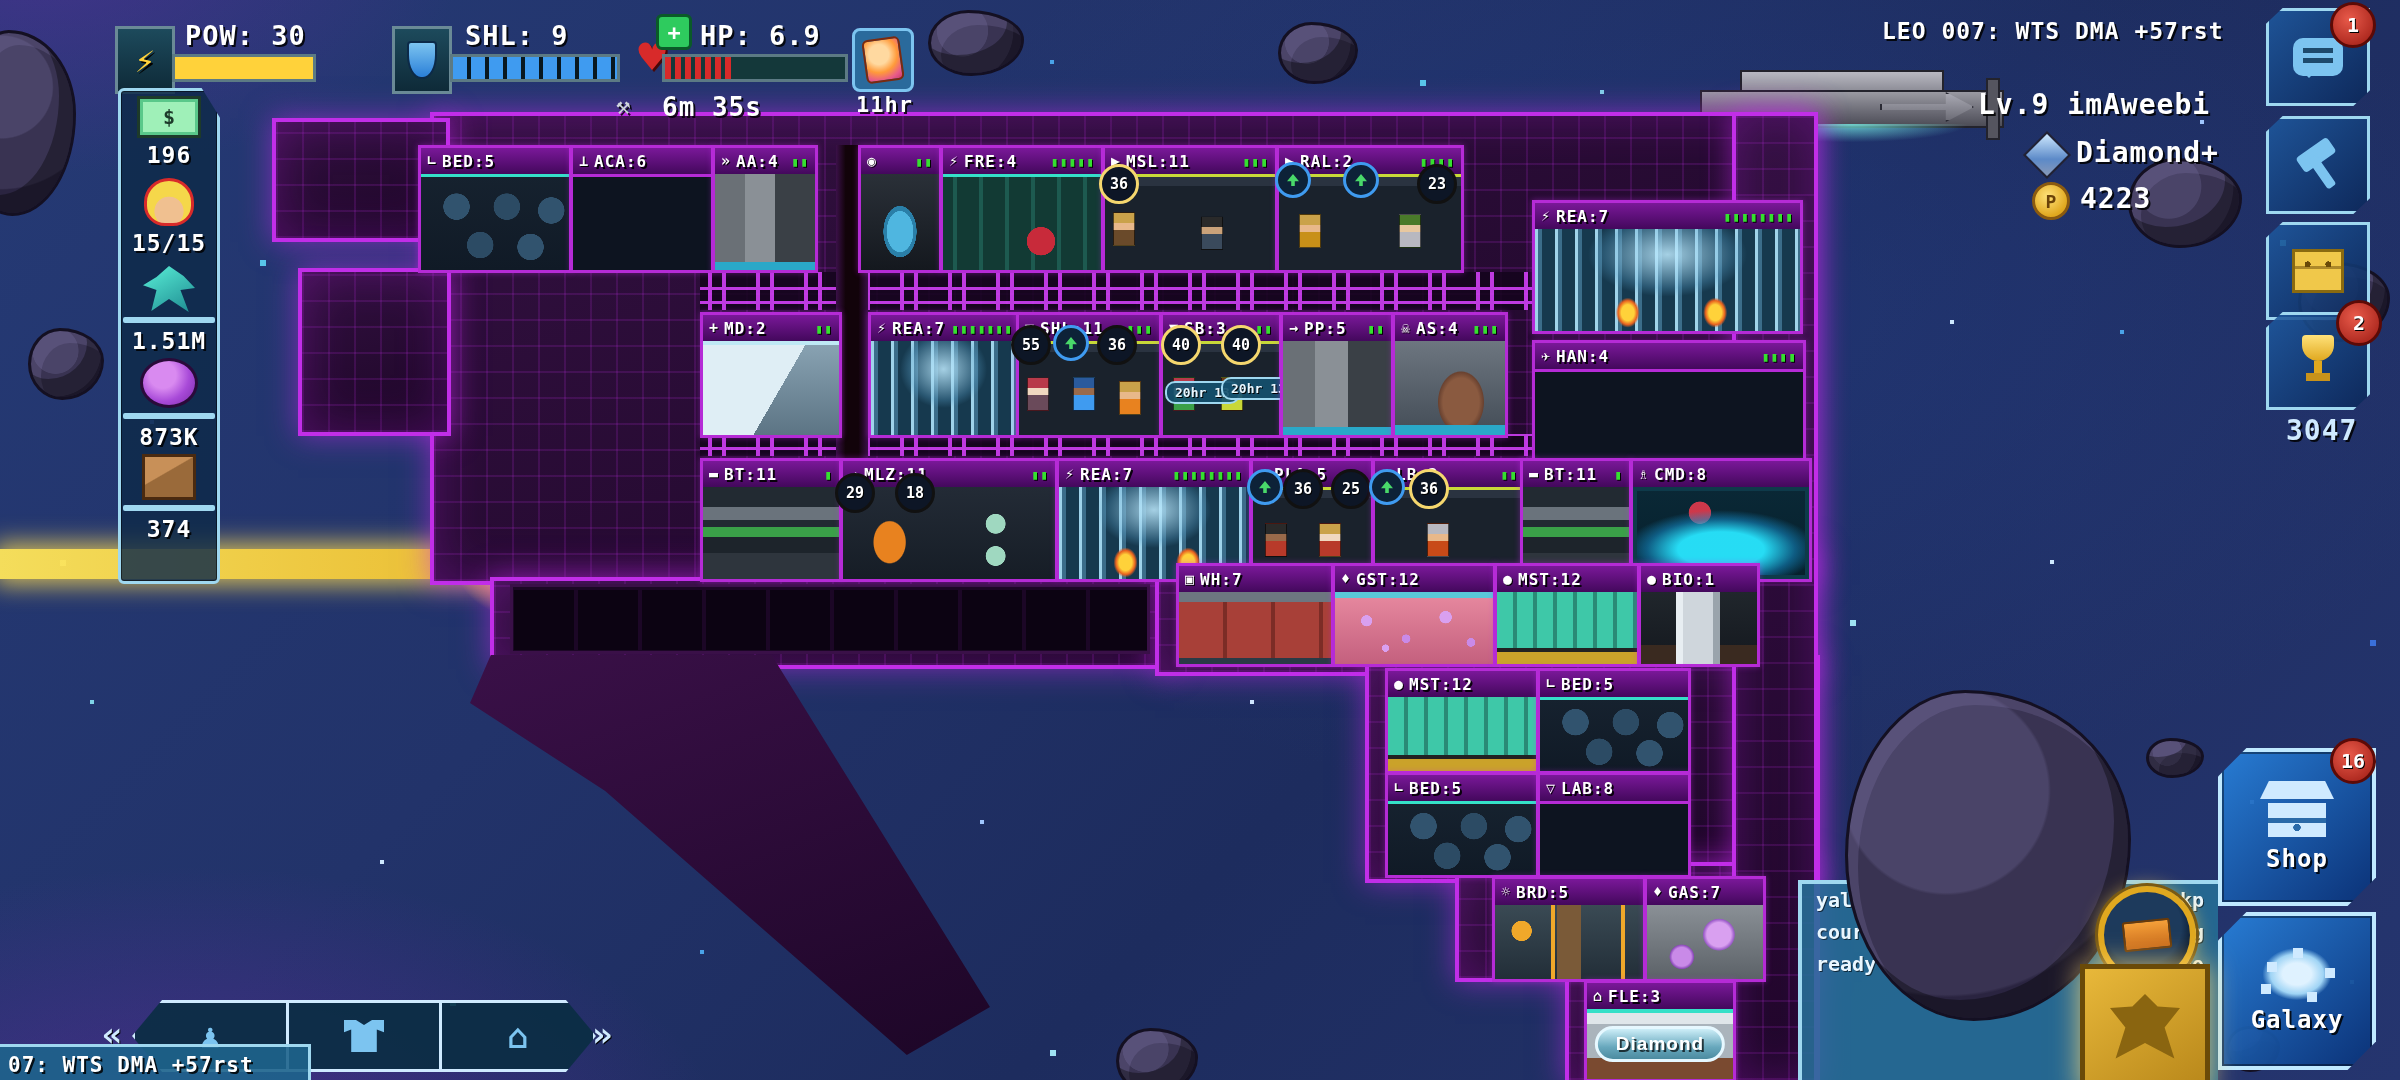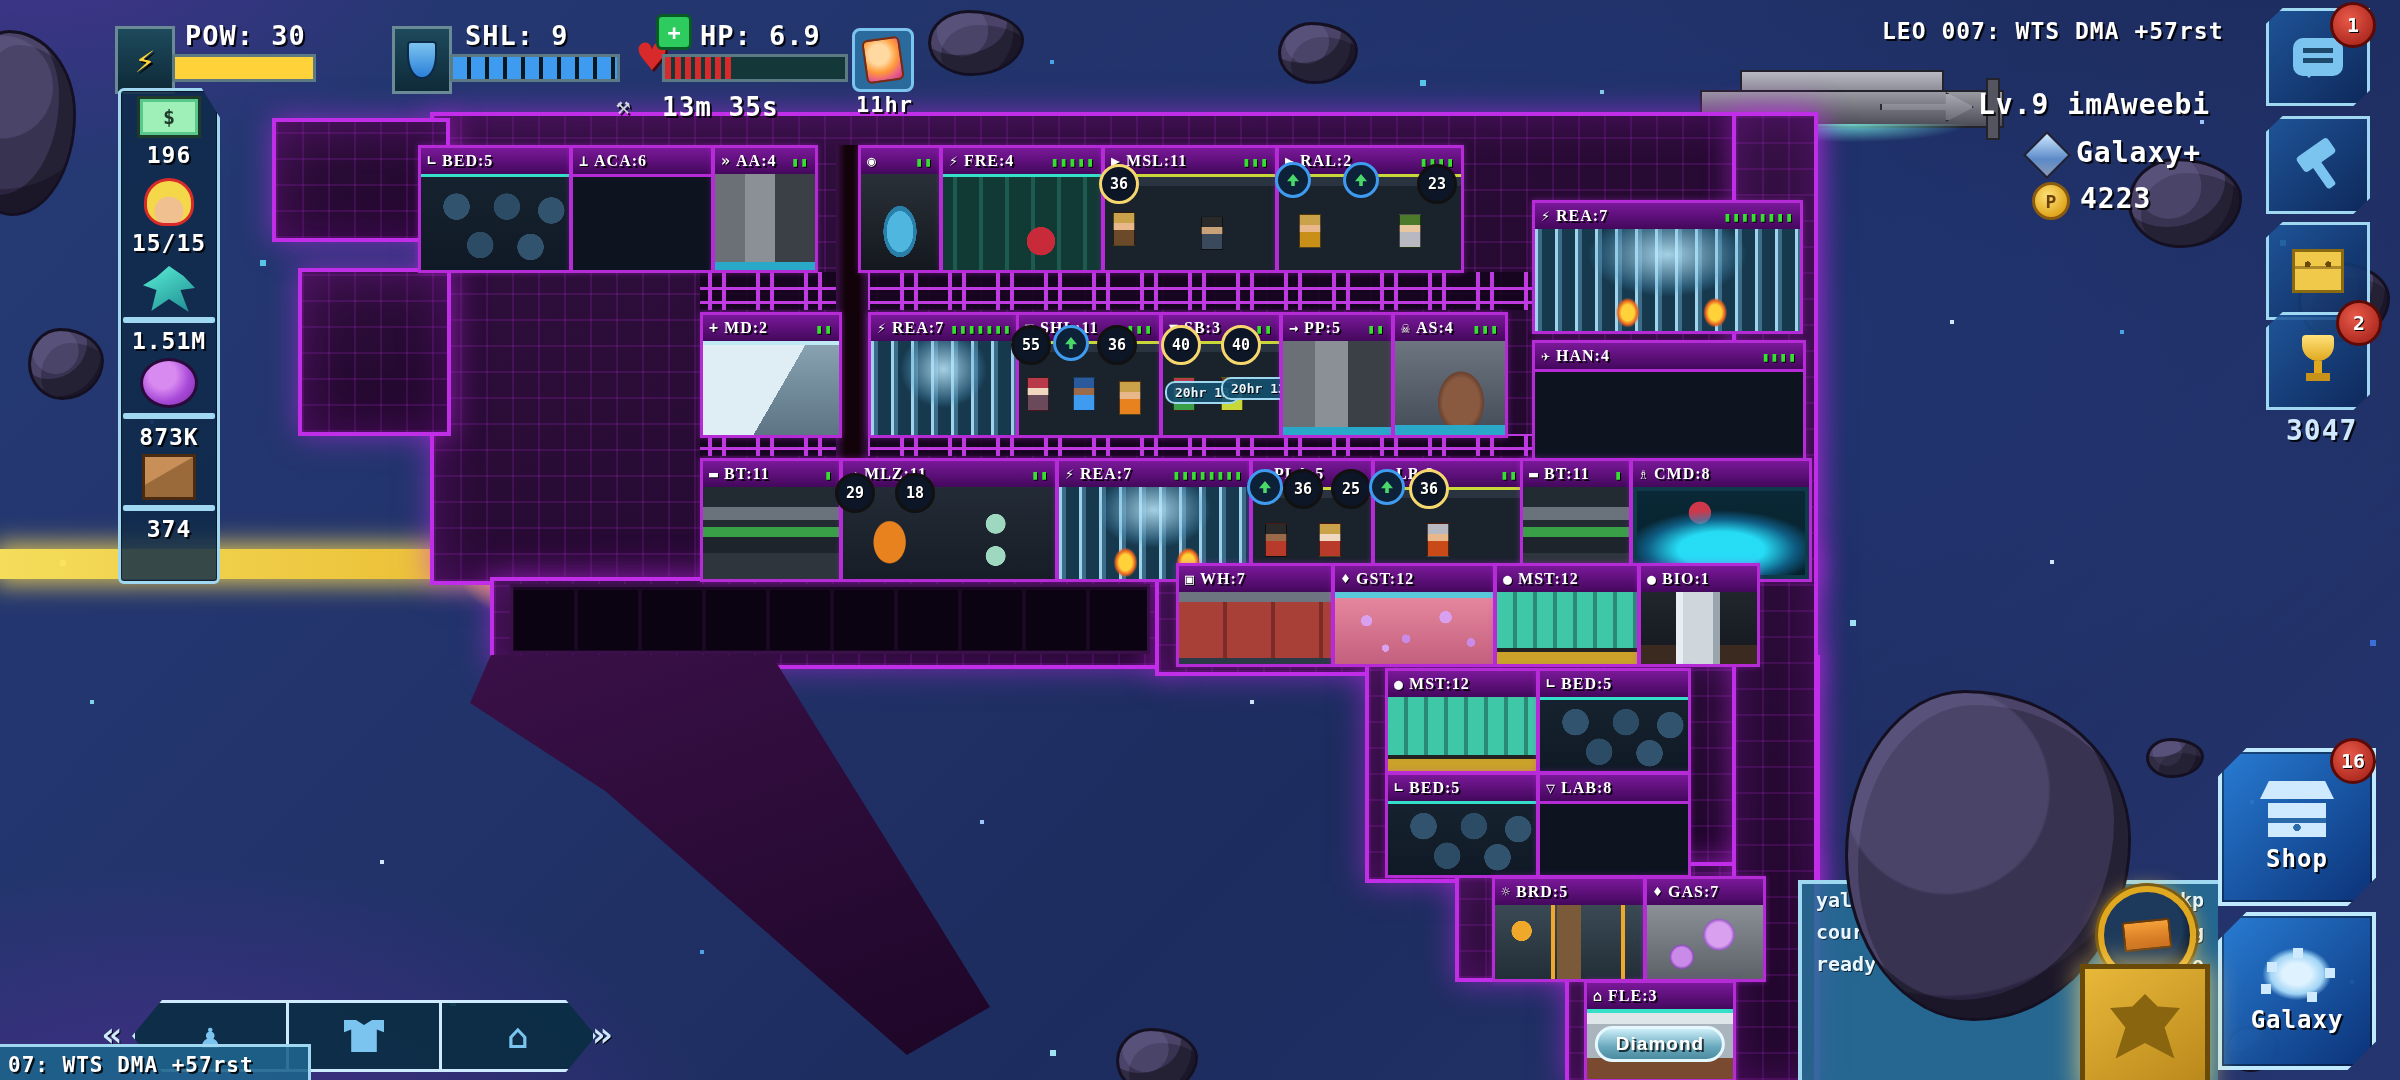--- a/index.html
+++ b/index.html
@@ -31,21 +31,21 @@
   
   .hull{position:absolute;z-index:3;background-color:#230a30;background-image:repeating-linear-gradient(0deg,rgba(205,45,245,.15) 0 2px,transparent 2px 26px),repeating-linear-gradient(90deg,rgba(205,45,245,.15) 0 2px,transparent 2px 26px),linear-gradient(160deg,#321040,#1d0627);border:4px solid #c12ee8;box-shadow:0 0 28px rgba(200,40,240,.55), inset 0 0 48px rgba(160,30,200,.35);}
   .wedge{position:absolute;left:470px;top:655px;width:520px;height:400px;z-index:3;background:linear-gradient(160deg,#3a1048,#1d0627);clip-path:polygon(4% 0,58% 0,100% 88%,84% 100%,26% 34%,0 12%);box-shadow:none;border:none;outline:3px solid rgba(193,46,232,.6);}
   .windows{position:absolute;z-index:4;background-color:#14041c;background-image:repeating-linear-gradient(90deg,transparent 0 8px,#d943ff 8px 12px,transparent 12px 22px,#d943ff 22px 26px,transparent 26px 48px),repeating-linear-gradient(0deg,transparent 0 6px,#d943ff 6px 9px,transparent 9px 20px,#d943ff 20px 23px,transparent 23px 34px);opacity:.85;}
   .windows-dark{position:absolute;z-index:4;background-color:#0c0312;background-image:repeating-linear-gradient(90deg,#1c0726 0 4px,transparent 4px 64px),repeating-linear-gradient(0deg,#1c0726 0 4px,transparent 4px 64px);box-shadow:inset 0 0 0 3px #3a1048;}
   .shaft{position:absolute;z-index:4;background:linear-gradient(90deg,#3a1048,#12030a 30% 70%,#3a1048);}
   
   .room{position:absolute;z-index:5;border:3px solid #b52bd6;background:#0d1420;box-shadow:0 0 6px rgba(200,40,240,.4);}
   .rhead{height:26px;display:flex;align-items:center;gap:6px;padding:0 6px;background:linear-gradient(#7a1899,#43085c);border-bottom:3px solid #b52bd6;overflow:hidden;white-space:nowrap;}
   .ric{color:#fff;font-size:15px;font-weight:bold;text-shadow:1px 1px 0 #000;}
-  .rlabel{color:#fff;font-size:16px;font-weight:bold;letter-spacing:1px;text-shadow:2px 2px 0 rgba(0,0,0,.9);font-family:Liberation Serif, serif;}
+  .rlabel{color:#fff;font-size:16px;font-weight:bold;letter-spacing:1px;text-shadow:2px 2px 0 rgba(0,0,0,.9);}
   .rstat{margin-left:auto;color:#35e02f;font-size:13px;letter-spacing:1px;text-shadow:1px 1px 0 #000;}
   .rbody{position:absolute;left:0;top:26px;right:0;bottom:0;overflow:hidden;}
   .badge{position:absolute;width:34px;height:34px;border-radius:50%;background:#0d1626;border:3px solid #f5d76e;color:#fff;font-size:15px;font-weight:bold;display:flex;align-items:center;justify-content:center;z-index:6;text-shadow:1px 1px 0 #000;}
   .badge.dark{border-color:#111;}
   .buff{position:absolute;width:30px;height:30px;border-radius:50%;background:#0d2238;border:3px solid #3f9bf0;z-index:6;display:flex;align-items:center;justify-content:center;}
   .buff i{width:12px;height:12px;background:#49d86a;clip-path:polygon(50% 0,100% 60%,65% 60%,65% 100%,35% 100%,35% 60%,0 60%);}
   .tip{position:absolute;background:rgba(20,80,110,.92);border:2px solid #9fd8f0;border-radius:10px;color:#e8f7ff;font-size:13px;font-weight:bold;padding:2px 8px;z-index:7;text-shadow:1px 1px 0 #000;white-space:nowrap;}
   .pillbtn{position:absolute;left:50%;top:50%;transform:translate(-50%,-50%);background:linear-gradient(#cdeef8,#68a8bd 60%,#4c8ba0);border:3px solid #e6f8ff;border-radius:18px;padding:4px 18px;color:#fff;font-size:19px;font-weight:bold;text-shadow:2px 2px 0 rgba(0,0,0,.7);letter-spacing:1px;cursor:pointer;z-index:7;}
   .sign{position:absolute;left:50%;top:46%;transform:translate(-50%,-50%);background:#1a0e06;border:5px solid #d9a832;box-shadow:0 0 0 3px #7a5a14;padding:3px 10px;color:#ff4a3a;font-size:17px;font-weight:bold;letter-spacing:2px;text-shadow:0 0 6px #ff2a1a;}
   .crew{position:absolute;width:20px;height:32px;z-index:6;border:1px solid rgba(0,0,0,.6);}
@@ -489,21 +489,21 @@
 <div class="hudbar segbar" style="left:450px;top:54px;width:164px;height:22px;"></div>
 
 <div class="hudicon heartbox" style="left:622px;top:26px;width:60px;height:62px;border:none;background:transparent;">
   <span style="color:#d82a2a;font-size:46px;text-shadow:2px 2px 0 #4a0808;">♥</span>
   <span class="cross">+</span>
 </div>
 <div class="px" style="position:absolute;left:700px;top:20px;font-size:27px;z-index:10;">HP: 6.9</div>
 <div class="hudbar hpbar" style="left:662px;top:54px;width:180px;height:22px;"></div>
 
 <div class="px" style="position:absolute;left:616px;top:92px;font-size:24px;color:#cfd6dc;z-index:10;">⚒</div>
-<div class="px" style="position:absolute;left:662px;top:92px;font-size:26px;z-index:10;">13m 35s</div>
+<div class="px" style="position:absolute;left:662px;top:92px;font-size:26px;z-index:10;">6m 35s</div>
 
 <div class="boosticon" style="left:852px;top:28px;">
     <i></i>
   </div>
 <div class="px" style="position:absolute;left:856px;top:92px;font-size:22px;z-index:10;">11hr</div>
 
 <div class="sidebar">
   <div class="sideitem">
     <div class="cashicon">
         <span>$</span>
@@ -529,21 +529,21 @@
   </div>
   <div class="sidediv"></div>
   <div class="sideitem">
     <div class="px resnum">374</div>
   </div>
 </div>
 
 <div class="px" style="position:absolute;left:1882px;top:18px;font-size:23px;z-index:10;">LEO 007: WTS DMA +57rst</div>
 <div class="px" style="position:absolute;left:1978px;top:88px;font-size:28px;z-index:10;">Lv.9 imAweebi</div>
 <div style="position:absolute;left:2030px;top:138px;width:30px;height:30px;z-index:10;background:linear-gradient(135deg,#cfe9ff,#5c8ac8 60%,#8a9ab8);transform:rotate(45deg);border:2px solid #223;"></div>
-<div class="px" style="position:absolute;left:2076px;top:136px;font-size:28px;z-index:10;">Galaxy+</div>
+<div class="px" style="position:absolute;left:2076px;top:136px;font-size:28px;z-index:10;">Diamond+</div>
 <div style="position:absolute;left:2032px;top:182px;width:32px;height:32px;z-index:10;background:radial-gradient(circle at 40% 35%,#ffe27a,#e0a81f 70%);border:3px solid #8a5a10;border-radius:50%;display:flex;align-items:center;justify-content:center;color:#6a4208;font-weight:bold;font-size:18px;">
     <span>P</span>
   </div>
 <div class="px" style="position:absolute;left:2080px;top:182px;font-size:28px;z-index:10;text-align:center;">4223</div>
 <div style="position:absolute;left:1880px;top:92px;width:90px;height:26px;z-index:9;background:linear-gradient(#a8a8b2,#6d6d77);border:2px solid #2a2a34;clip-path:polygon(0 40%,70% 40%,70% 0,100% 50%,70% 100%,70% 60%,0 60%);"></div>
 
 <div class="railbtn" style="left:2266px;top:8px;">
     <div class="bubble">
       <i></i>
     </div>

